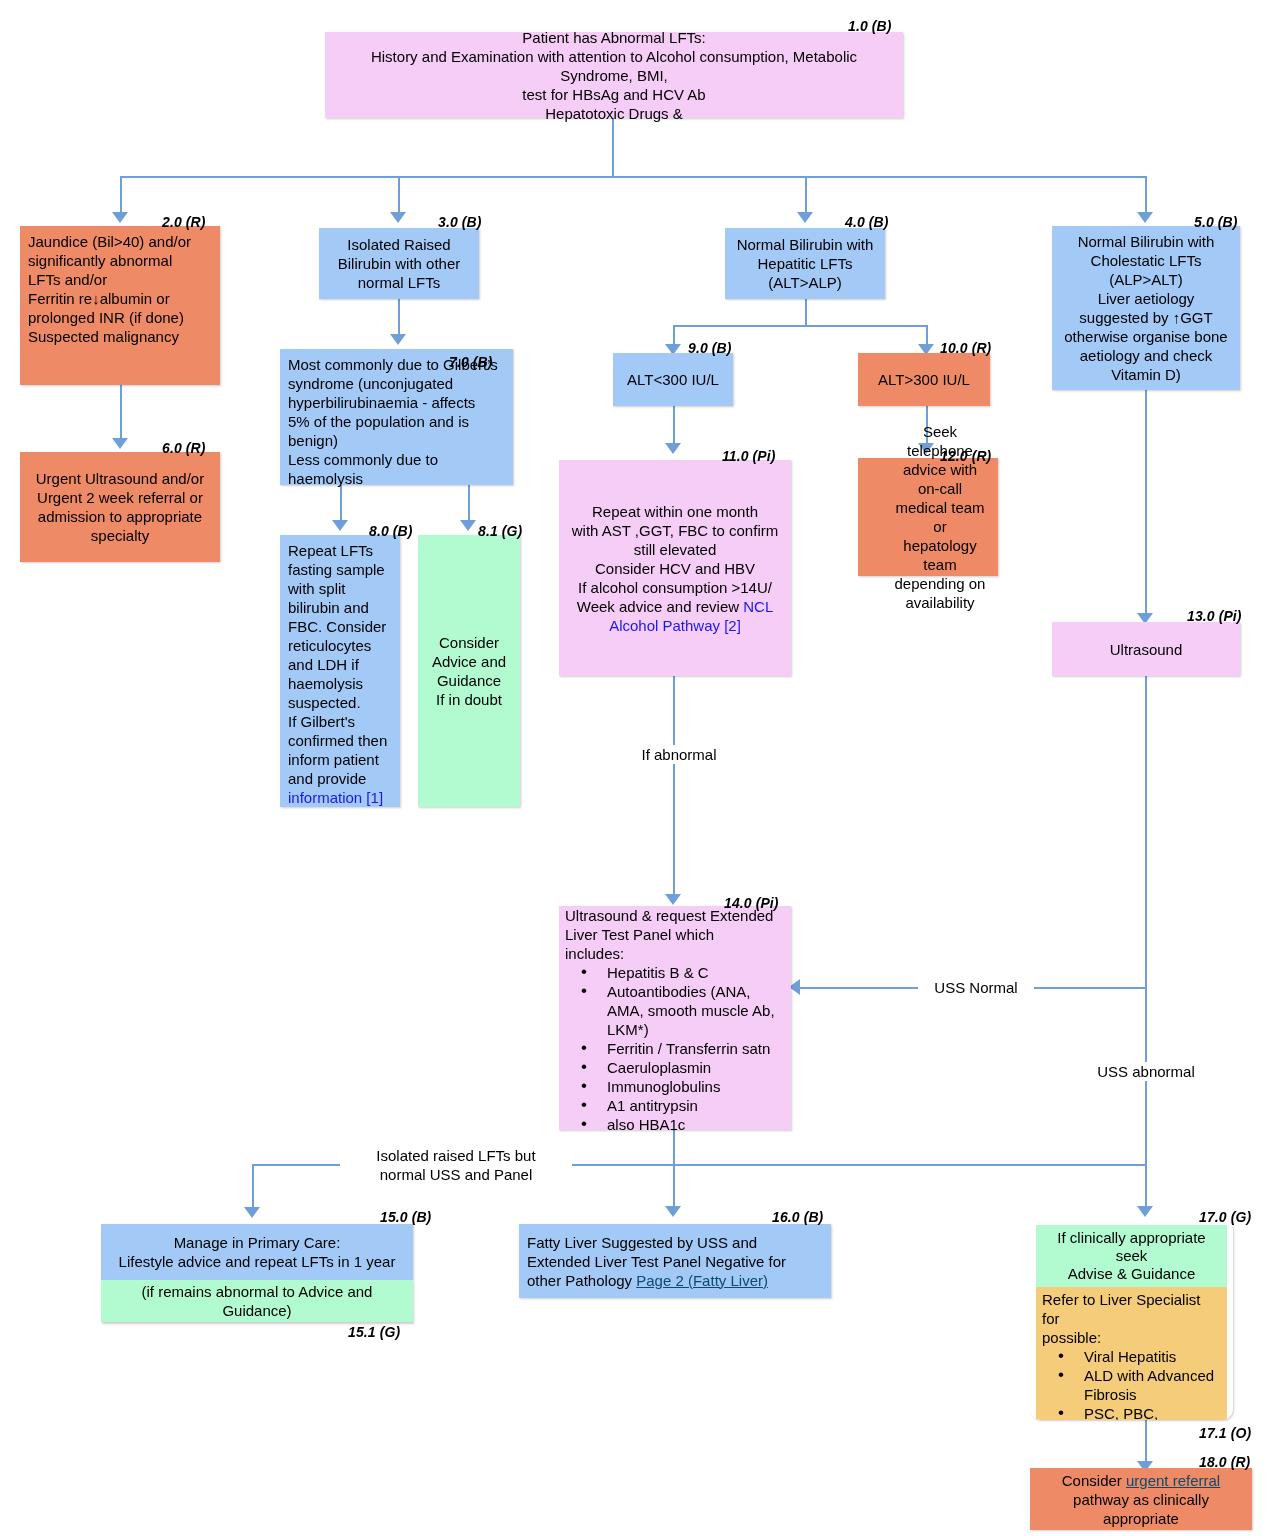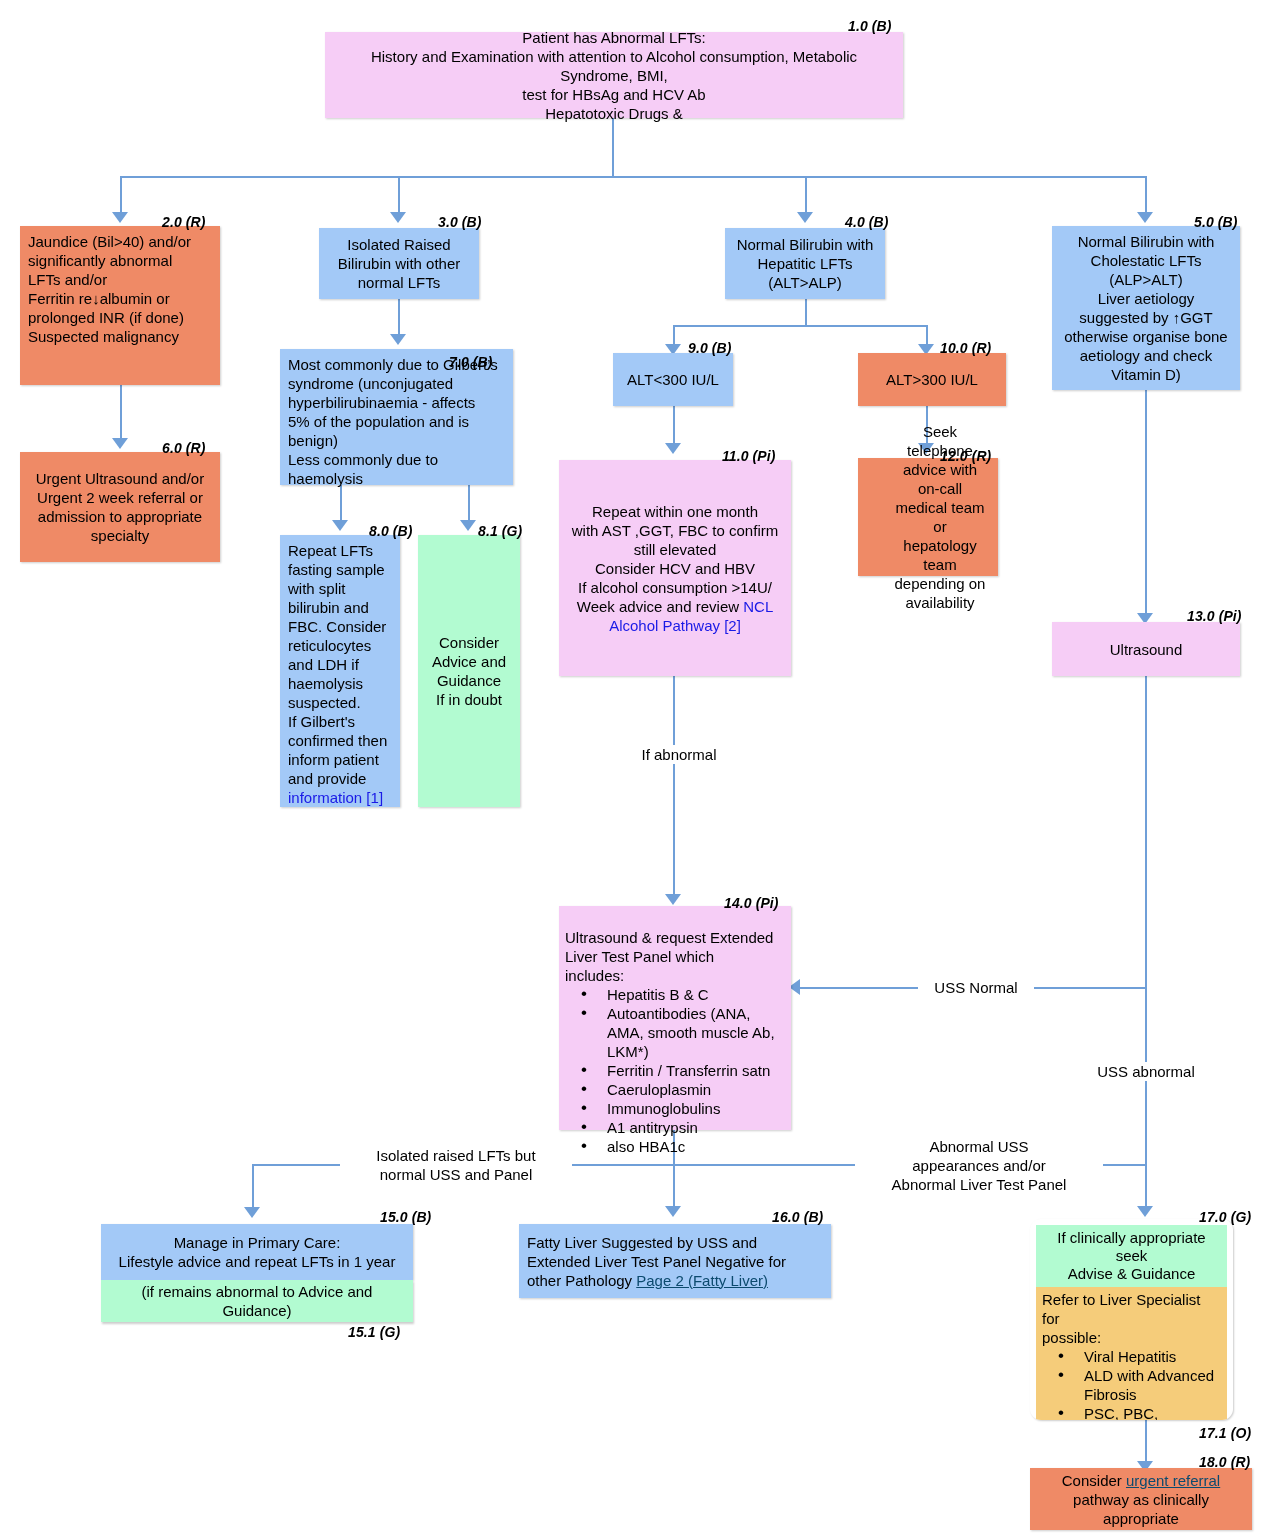--- a/index.html
+++ b/index.html
@@ -143,25 +143,20 @@
 
   <div class="lbl" style="left:624px;top:745px;width:110px;">If abnormal</div>
   <div class="lbl" style="left:918px;top:978px;width:116px;">USS Normal</div>
   <div class="lbl" style="left:1084px;top:1062px;width:124px;">USS abnormal</div>
 
   <div class="lbl" style="left:340px;top:1146px;width:232px;">
     <div>Isolated raised LFTs but</div>
     <div>normal USS and Panel</div>
   </div>
 
-  <div class="lbl" style="left:855px;top:1137px;width:248px;">
-    <div>Abnormal USS</div>
-    <div>appearances and/or</div>
-    <div>Abnormal Liver Test Panel</div>
-  </div>
 
   <div class="tag" style="left:848px;top:18px;">1.0 (B)</div>
   <div class="node pi ctr vc" style="left:325px;top:32px;width:578px;height:86px;padding:0 8px;">
     <div>Patient  has Abnormal LFTs:</div>
     <div>History and Examination with attention to Alcohol consumption, Metabolic</div>
     <div>Syndrome, BMI,</div>
     <div>test for HBsAg and HCV Ab</div>
     <div>Hepatotoxic Drugs &amp;</div>
   </div>
 
@@ -221,21 +216,21 @@
     <div>Hepatitic LFTs</div>
     <div>(ALT&gt;ALP)</div>
   </div>
 
   <div class="tag" style="left:688px;top:340px;">9.0 (B)</div>
   <div class="node b ctr vc" style="left:613px;top:353px;width:120px;height:53px;">
     <div>ALT&lt;300 IU/L</div>
   </div>
 
   <div class="tag" style="left:940px;top:340px;">10.0 (R)</div>
-  <div class="node r ctr vc" style="left:858px;top:353px;width:148px;height:53px;">
+  <div class="node r ctr vc" style="left:858px;top:353px;width:132px;height:53px;">
     <div>ALT&gt;300 IU/L</div>
   </div>
 
   <div class="tag" style="left:722px;top:448px;">11.0 (Pi)</div>
   <div class="node pi ctr vc pad" style="left:559px;top:460px;width:232px;height:216px;">
     <div>Repeat  within one month</div>
     <div>with AST ,GGT, FBC to confirm</div>
     <div>still elevated</div>
     <div>Consider HCV and HBV</div>
     <div>If  alcohol consumption &gt;14U/</div>
@@ -263,21 +258,21 @@
     <div>aetiology and check</div>
     <div>Vitamin D)</div>
   </div>
 
   <div class="tag" style="left:1187px;top:608px;">13.0 (Pi)</div>
   <div class="node pi ctr vc" style="left:1052px;top:622px;width:188px;height:54px;">
     <div>Ultrasound</div>
   </div>
 
   <div class="tag" style="left:724px;top:895px;">14.0 (Pi)</div>
-  <div class="node pi lft" style="left:559px;top:906px;width:232px;height:224px;padding:22px 6px;">
+  <div class="node pi lft" style="left:559px;top:906px;width:232px;height:224px;padding:0 6px;">
     <div>Ultrasound &amp; request Extended</div>
     <div>Liver Test Panel which</div>
     <div>includes:</div>
     <ul class="bl">
       <li>Hepatitis B &amp; C</li>
       <li>Autoantibodies (ANA, AMA, smooth muscle Ab, LKM*)</li>
       <li>Ferritin / Transferrin satn</li>
       <li>Caeruloplasmin</li>
       <li>Immunoglobulins</li>
       <li>A1 antitrypsin</li>

